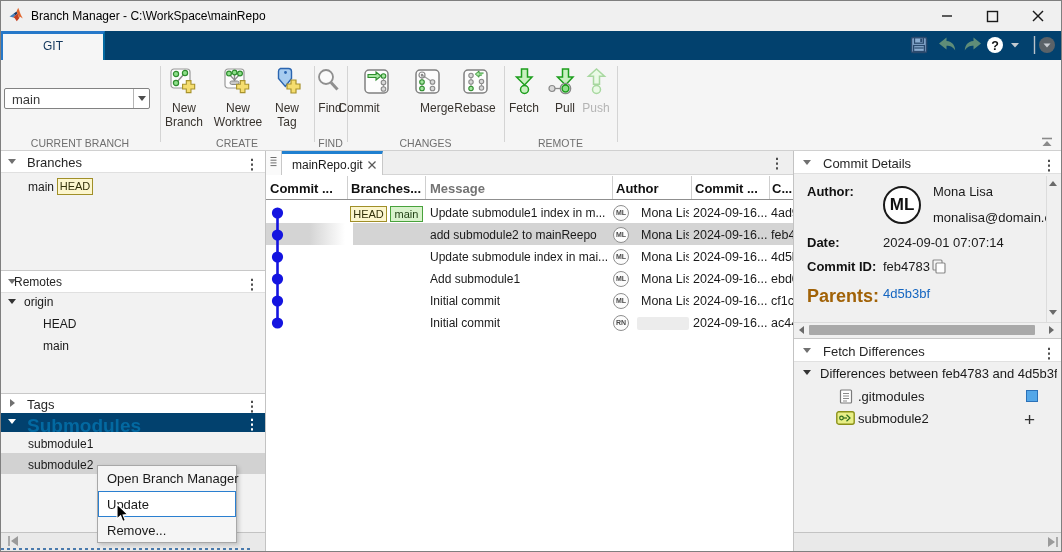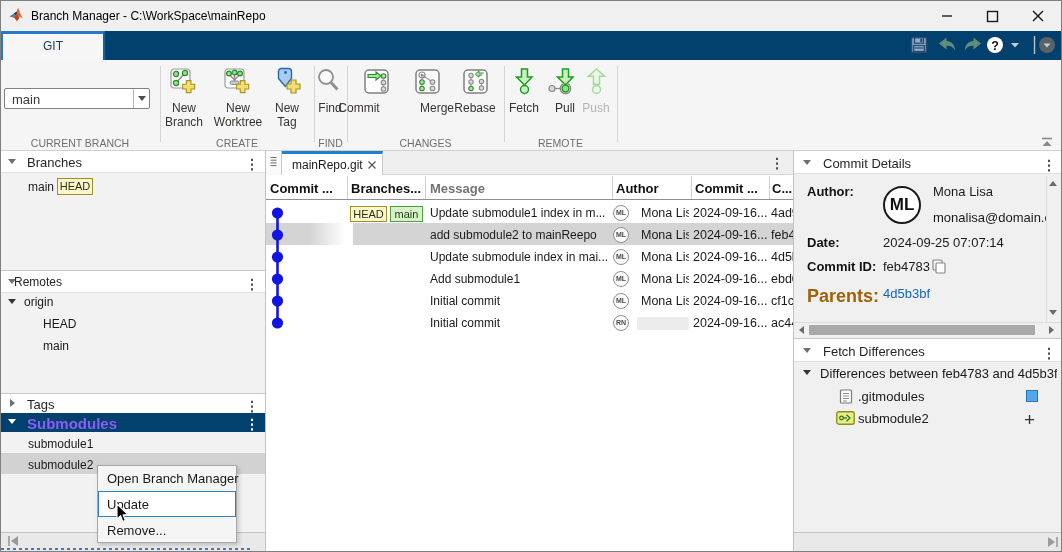--- a/index.html
+++ b/index.html
@@ -219,21 +219,21 @@
 <div class="abs rowtext" style="left:43px;top:339px;font-size:12px">main</div>
 
 <div class="abs" style="left:1px;top:393px;width:264px;height:1px;background:#c8c8c8"></div>
 <div class="abs phead" style="left:1px;top:394px;width:264px;height:19px"></div>
 <div class="abs tri-r" style="left:10px;top:399px"></div>
 <div class="abs" style="left:27px;top:397px;font-size:13px;color:#262626">Tags</div>
 <div class="abs pdots" style="left:245px;top:399px;color:#4d4d4d">⋮</div>
 
 <div class="abs" style="left:1px;top:413px;width:264px;height:19px;background:#02416e"></div>
 <div class="abs tri-d" style="left:8px;top:419px;border-top-color:#fff"></div>
-<div class="abs" style="left:27px;top:415px;font-size:15px;font-weight:bold;color:#8b5cf6">Submodules</div>
+<div class="abs" style="left:27px;top:415px;font-size:19px;font-weight:bold;color:#0369a1">Submodules</div>
 <div class="abs pdots" style="left:245px;top:417px;color:#ffffff">⋮</div>
 <div class="abs rowtext" style="left:28px;top:437px;font-size:12px">submodule1</div>
 <div class="abs" style="left:1px;top:453px;width:264px;height:21px;background:#d2d2d2"></div>
 <div class="abs rowtext" style="left:28px;top:458px;font-size:12px">submodule2</div>
 
 <div class="abs" style="left:1px;top:532px;width:264px;height:19px;background:#e9e9e9;border-top:1px solid #c3c3c3"></div>
 <svg class="abs" style="left:7px;top:535px" width="13" height="12" viewBox="0 0 13 12">
   <line x1="2" y1="1" x2="2" y2="11" stroke="#9a9a9a" stroke-width="1.6"></line>
   <path d="M 11 1 L 11 11 L 4 6 Z" fill="#9a9a9a"></path>
 </svg>
@@ -325,21 +325,21 @@
 <div class="abs phead" style="left:794px;top:151px;width:267px;height:22px;border-bottom:1px solid #e0e0e0"></div>
 <div class="abs tri-d" style="left:803px;top:160px"></div>
 <div class="abs" style="left:823px;top:156px;font-size:13px;color:#262626">Commit Details</div>
 <div class="abs pdots" style="left:1042px;top:158px;color:#4d4d4d">⋮</div>
 
 <div class="abs" style="left:807px;top:184px;font-size:13px;font-weight:bold;color:#111">Author:</div>
 <div class="abs" style="left:883px;top:186px;width:38px;height:38px;border-radius:50%;border:2px solid #1a1a1a;background:#fff;box-sizing:border-box;font-size:17px;font-weight:bold;color:#111;text-align:center;line-height:34px">ML</div>
 <div class="abs" style="left:933px;top:184px;font-size:13px;color:#1a1a1a">Mona Lisa</div>
 <div class="abs" style="left:933px;top:210px;font-size:13px;color:#1a1a1a;width:113px;overflow:hidden;white-space:nowrap">monalisa@domain.com</div>
 <div class="abs" style="left:807px;top:235px;font-size:13px;font-weight:bold;color:#111">Date:</div>
-<div class="abs" style="left:883px;top:235px;font-size:13px;color:#1a1a1a">2024-09-25 07:07:14</div>
+<div class="abs" style="left:883px;top:235px;font-size:13px;color:#1a1a1a">2024-09-01 07:07:14</div>
 <div class="abs" style="left:807px;top:259px;font-size:13px;font-weight:bold;color:#111">Commit ID:</div>
 <div class="abs" style="left:883px;top:259px;font-size:13px;color:#1a1a1a">feb4783</div>
 <svg class="abs" style="left:931px;top:258px" width="16" height="17" viewBox="0 0 16 17">
   <rect x="2" y="2" width="9" height="10" rx="1" fill="#f4f4f4" stroke="#8a8a8a" stroke-width="1.2"></rect>
   <rect x="5" y="5" width="9" height="10" rx="1" fill="#fdfdfd" stroke="#8a8a8a" stroke-width="1.2"></rect>
 </svg>
 <div class="abs" style="left:807px;top:286px;font-size:18px;font-weight:bold;color:#a16207">Parents:</div>
 <div class="abs" style="left:883px;top:286px;font-size:13px;color:#1465c0">4d5b3bf</div>
 
 <div class="abs" style="left:1046px;top:176px;width:14px;height:146px;background:#f0f0f0;border-left:1px solid #dcdcdc"></div>

